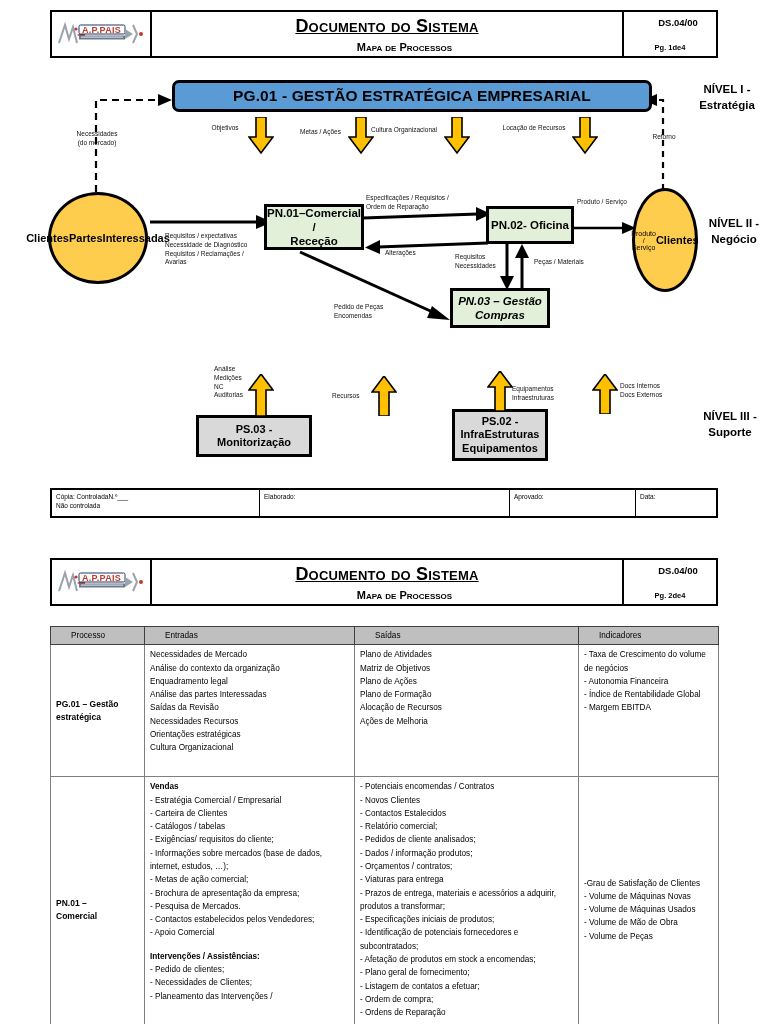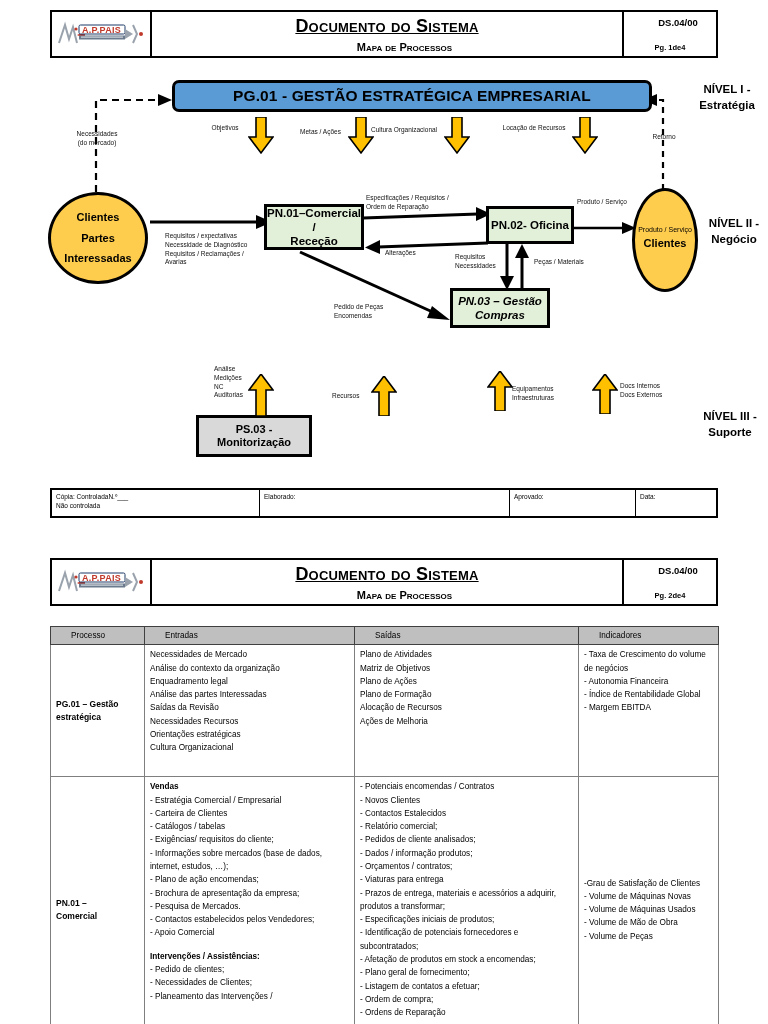--- a/index.html
+++ b/index.html
@@ -85,21 +85,21 @@
   .ps-box {
     background: #d9d9d9;
     border: 3px solid #000;
     font-size: 11px;
   }
   .oval {
     position: absolute;
     background: #ffcd4d;
     border: 3px solid #000;
     box-sizing: border-box;
-    display: flex; flex-direction: column;
+    display: flex; flex-direction: row;
     align-items: center; justify-content: center;
     text-align: center;
   }
   .oval .big { font-weight: bold; font-size: 11px; line-height: 1.9; }
   .oval .small { font-size: 7px; }
 
   .lvl {
     position: absolute;
     font-size: 11.5px; font-weight: bold;
     text-align: center; line-height: 1.35;
@@ -326,20 +326,25 @@
   <div class="lbl" style="left:214px; top:365px; width:44px;">Análise
 Medições
 NC
 Auditorias</div>
 
   <svg class="yarrow" style="left:371px;top:376px;" width="26" height="40">
     <path d="M8,40 L8,16 L1,16 L13,0 L25,16 L18,16 L18,40 Z" fill="#ffc000" stroke="#000" stroke-width="1.6"></path>
   </svg>
   <div class="lbl" style="left:332px; top:392px; width:44px;">Recursos</div>
 
+  <div class="box ps-box" style="left:452px; top:409px; width:96px; height:52px; white-space:pre-line;">
+    <span>PS.02 -
+InfraEstruturas
+Equipamentos</span>
+  </div>
   <svg class="yarrow" style="left:487px;top:371px;" width="26" height="40">
     <path d="M8,40 L8,16 L1,16 L13,0 L25,16 L18,16 L18,40 Z" fill="#ffc000" stroke="#000" stroke-width="1.6"></path>
   </svg>
   <div class="lbl" style="left:512px; top:385px; width:58px;">Equipamentos
 Infraestruturas</div>
 
   <svg class="yarrow" style="left:592px;top:374px;" width="26" height="40">
     <path d="M8,40 L8,16 L1,16 L13,0 L25,16 L18,16 L18,40 Z" fill="#ffc000" stroke="#000" stroke-width="1.6"></path>
   </svg>
   <div class="lbl" style="left:620px; top:382px; width:58px;">Docs Internos
@@ -428,21 +433,21 @@
     <tr style="height:266px;">
       <td class="proc" style="white-space:pre-line;">PN.01 –
 Comercial</td>
       <td id="r1-entradas">
           <span class="cell-line bold">Vendas</span>
           <span class="cell-line">- Estratégia Comercial / Empresarial</span>
           <span class="cell-line">- Carteira de Clientes</span>
           <span class="cell-line">- Catálogos / tabelas</span>
           <span class="cell-line">- Exigências/ requisitos do cliente;</span>
           <span class="cell-line">- Informações sobre mercados (base de dados, internet, estudos, …);</span>
-          <span class="cell-line">- Plano de ação encomendas;</span>
+          <span class="cell-line">- Metas de ação comercial;</span>
           <span class="cell-line">- Brochura de apresentação da empresa;</span>
           <span class="cell-line">- Pesquisa de Mercados.</span>
           <span class="cell-line">- Contactos estabelecidos pelos Vendedores;</span>
           <span class="cell-line">- Apoio Comercial</span>
           <span class="cell-line spacer"></span>
           <span class="cell-line bold">Intervenções / Assistências:</span>
           <span class="cell-line">- Pedido de clientes;</span>
           <span class="cell-line">- Necessidades de Clientes;</span>
           <span class="cell-line">- Planeamento das Intervenções /</span>
         </td>

